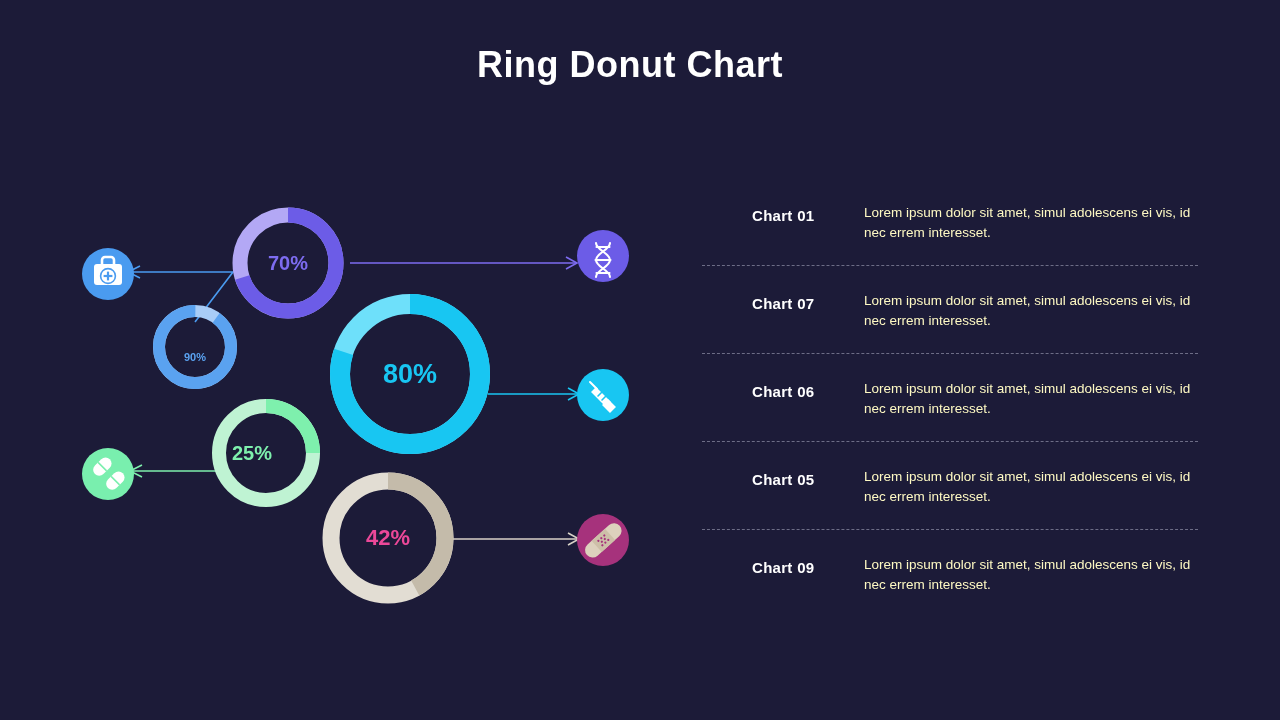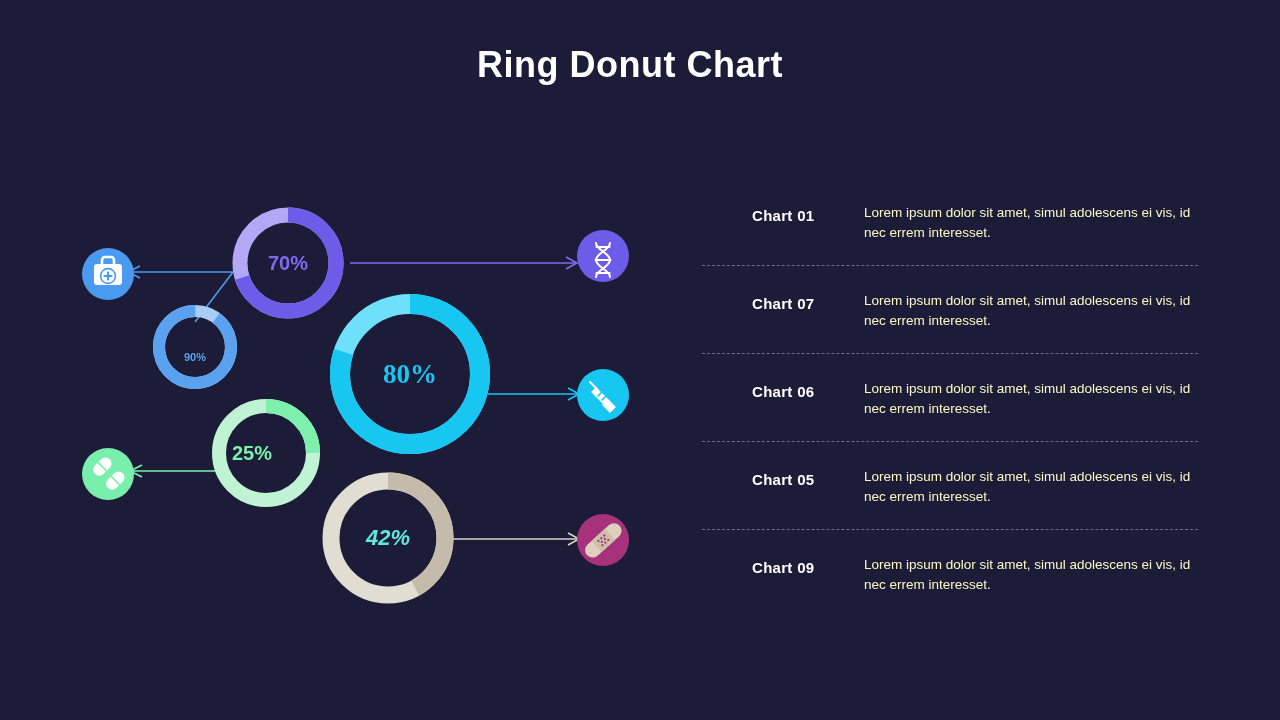--- a/index.html
+++ b/index.html
@@ -171,23 +171,23 @@
             <circle cx="599" cy="393.5" r="1.1"></circle>
               <circle cx="603" cy="393.5" r="1.1"></circle>
             <circle cx="607" cy="393.5" r="1.1"></circle>
           </g>
         </g>
       </g>
     </svg>
 
     <div class="ring-label" style="left:288px; top:113px; font-size:20px; color:#7d6cf0;">70%</div>
     <div class="ring-label" style="left:195px; top:207px; font-size:11px; color:#5aa2f0;">90%</div>
-    <div class="ring-label" style="left:410px; top:224px; font-size:27px; color:#18c6f2;font-family:Liberation Serif, serif;">80%</div>
+    <div class="ring-label" style="left:410px; top:224px; font-size:27px; color:#18c6f2;">80%</div>
     <div class="ring-label" style="left:252px; top:303px; font-size:20px; color:#7ef0ad;">25%</div>
-    <div class="ring-label" style="left:388px; top:388px; font-size:22px; color:#5eead4;font-style:italic;">42%</div>
+    <div class="ring-label" style="left:388px; top:388px; font-size:22px; color:#ec4899;">42%</div>
   </div>
 
   <div id="list">
 
     <div class="row">
       <div class="row-title">Chart 01</div>
       <div class="row-body">Lorem ipsum dolor sit amet, simul adolescens ei vis, id nec errem interesset.</div>
       <div class="divider"></div>
     </div>
 

